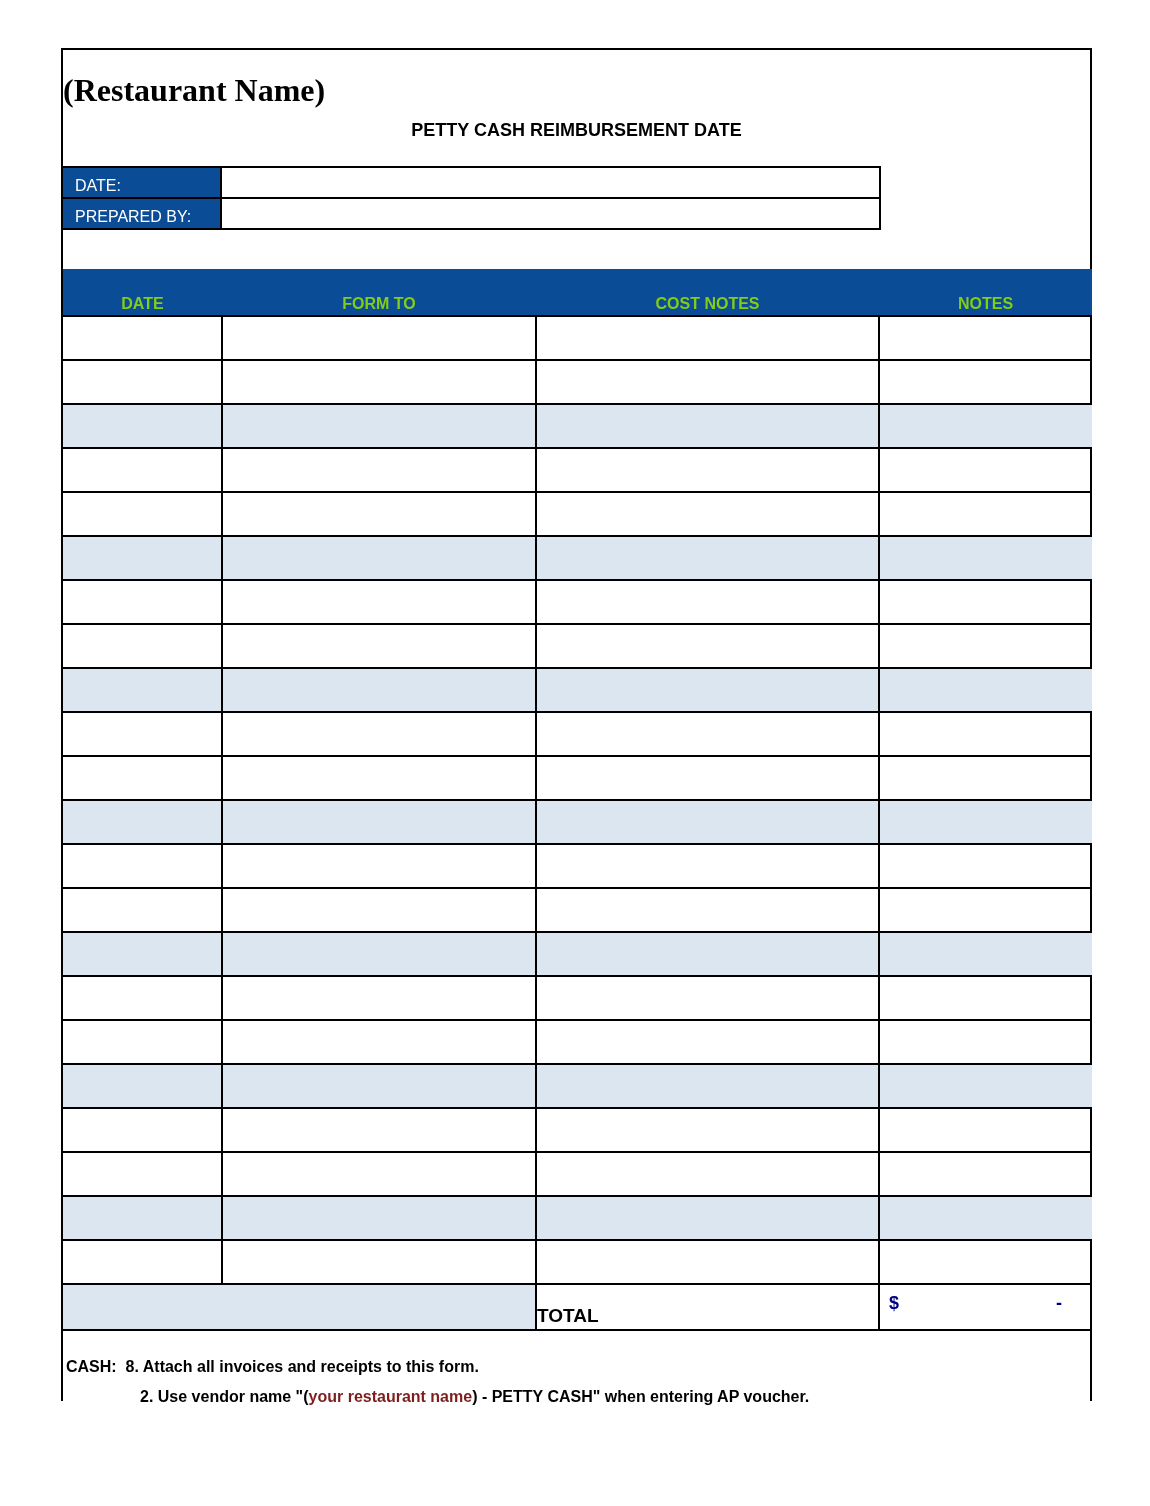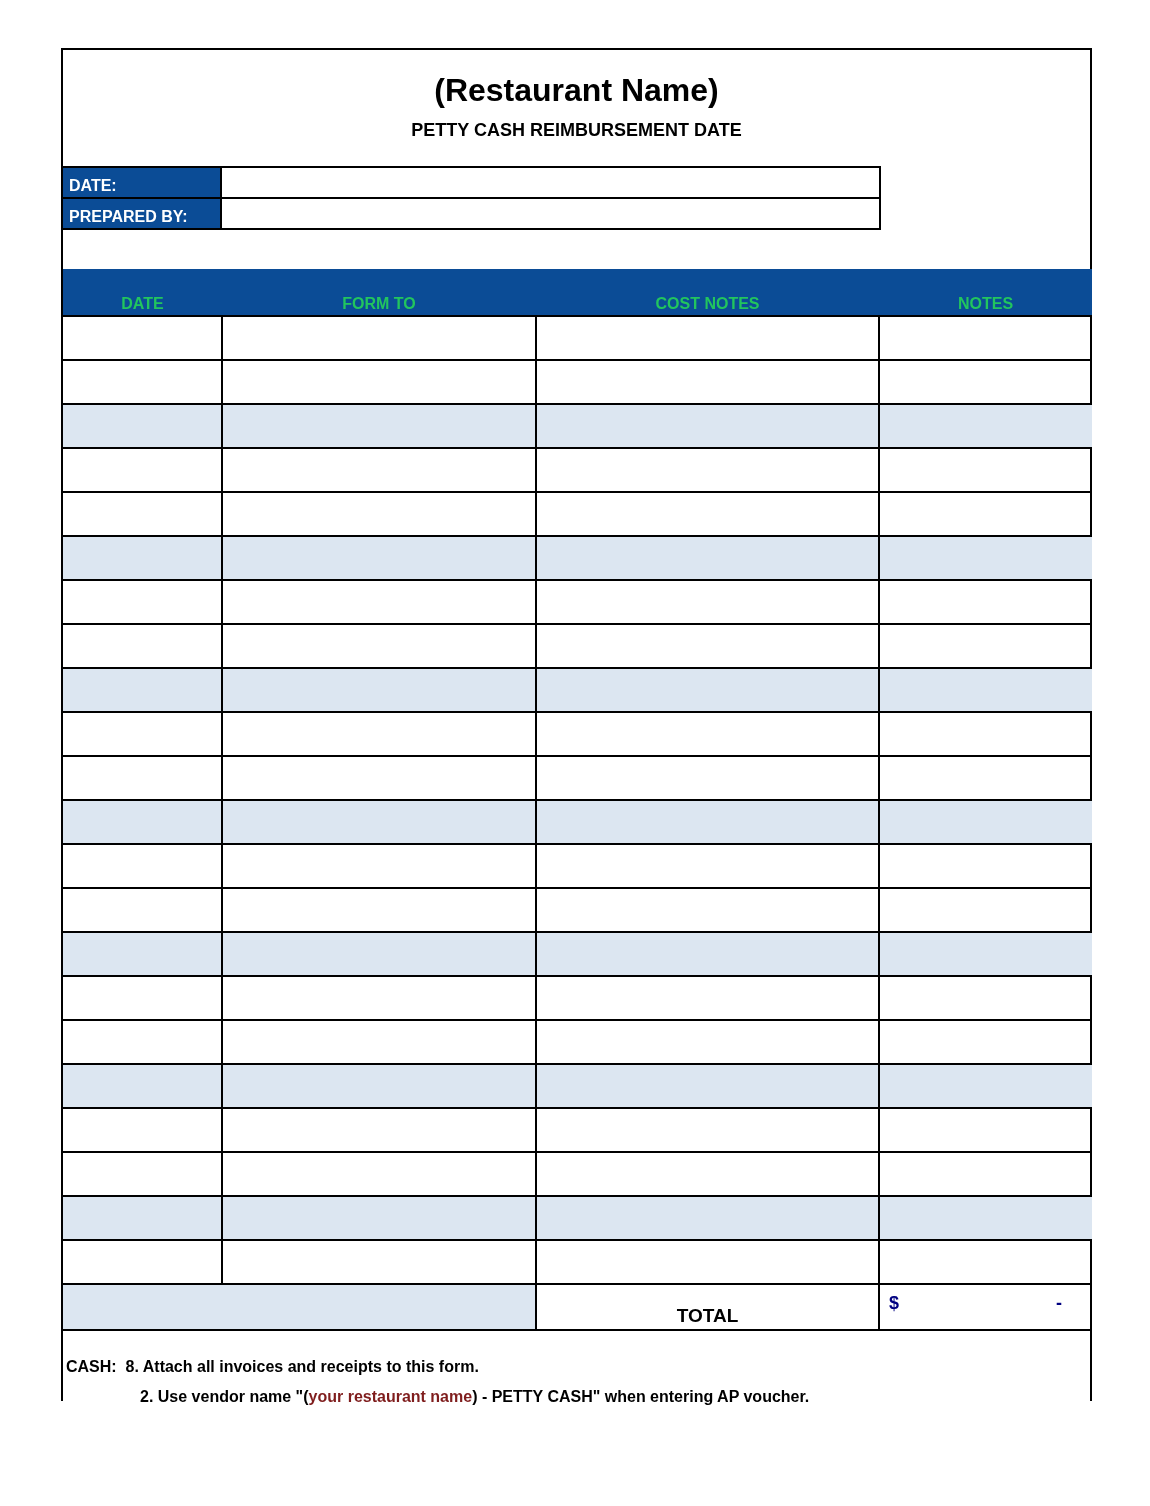--- a/index.html
+++ b/index.html
@@ -1,32 +1,32 @@
 <!DOCTYPE html>
 <html><head>
   <meta charset="utf-8">
   <style>
     html, body { margin: 0; padding: 0; background: #ffffff; }
     body { width: 1150px; height: 1506px; position: relative; font-family: "Liberation Sans", sans-serif; color: #000; }
     .frame { position: absolute; left: 61px; top: 48px; width: 1031px; height: 1353px; border-left: 2px solid #000; border-right: 2px solid #000; border-top: 2px solid #000; box-sizing: border-box; }
-    .title { position: absolute; left: 0; width: 100%; top: 22px; text-align: center; font-weight: bold; font-size: 32px; }
+    .title { position: absolute; left: 0; width: 100%; top: 22px; font-weight: bold; font-size: 32px; font-family: Liberation Serif, serif; }
     .subtitle { position: absolute; left: 0; width: 100%; top: 70px; text-align: center; font-weight: bold; font-size: 18px; }
     .info { position: absolute; left: 0; top: 116px; width: 818px; border-collapse: collapse; }
     .info td { height: 29px; padding: 0; border: 2px solid #000; }
-    .info td.lbl { width: 158px; background: #0B4C96; color: #fff; font-weight: bold; font-size: 16px; padding-left: 6px; padding-top: 6px; box-sizing: border-box; vertical-align: middle; border-left: none; }
+    .info td.lbl { width: 158px; background: #0B4C96; color: #fff; font-weight: normal; font-size: 16px; padding-left: 12px; padding-top: 6px; box-sizing: border-box; vertical-align: middle; border-left: none; }
     .info td.val { background: #fff; }
     .grid { position: absolute; left: 0; top: 219px; width: 1029px; border-collapse: collapse; table-layout: fixed; }
-    .grid th { background: #0B4C96; color: #22c55e; font-weight: bold; font-size: 16px; height: 44px; padding: 0 0 2px 0; vertical-align: bottom; border-bottom: 2px solid #000; }
+    .grid th { background: #0B4C96; color: #84cc16; font-weight: bold; font-size: 16px; height: 44px; padding: 0 0 2px 0; vertical-align: bottom; border-bottom: 2px solid #000; }
     .grid td { height: 42px; border: 2px solid #000; padding: 0; }
     .grid td:first-child { border-left: none; }
     .grid td:last-child { border-right: none; }
     .grid tr.shade td { background: #DCE6F1; }
     .grid tr.total-row td { height: 42px; }
     .total-fill { background: #DCE6F1; }
-    .total-label { text-align: center; vertical-align: bottom; font-weight: bold; font-size: 19px; padding-bottom: 2px !important; }
+    .total-label { vertical-align: bottom; font-weight: bold; font-size: 19px; padding-bottom: 2px !important; }
     .total-amt { position: relative; color: #000080; font-weight: bold; font-size: 18px; }
     .total-amt .cur { position: absolute; left: 9px; top: 8px; }
     .total-amt .dash { position: absolute; right: 30px; top: 8px; }
     .notes { position: absolute; left: 3px; top: 1302px; font-weight: bold; font-size: 16px; line-height: 30px; }
     .notes .line2 { padding-left: 74px; }
     .notes .red { color: #7f1d1d; }
   </style>
 </head>
 <body>
 

